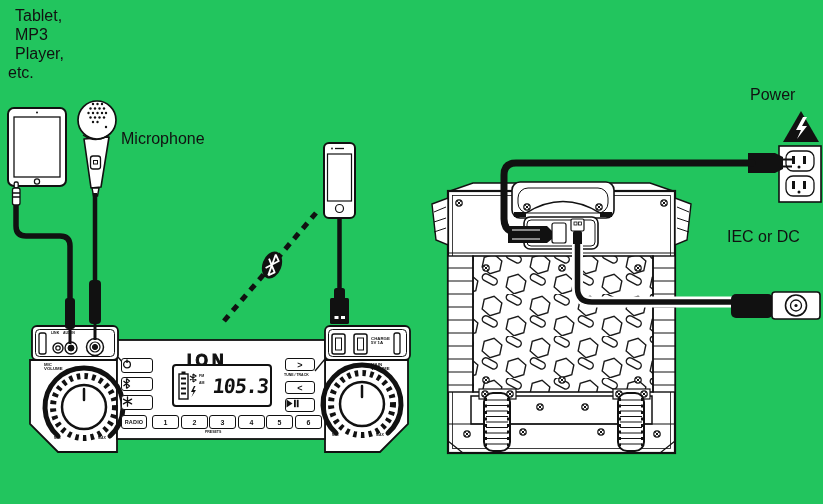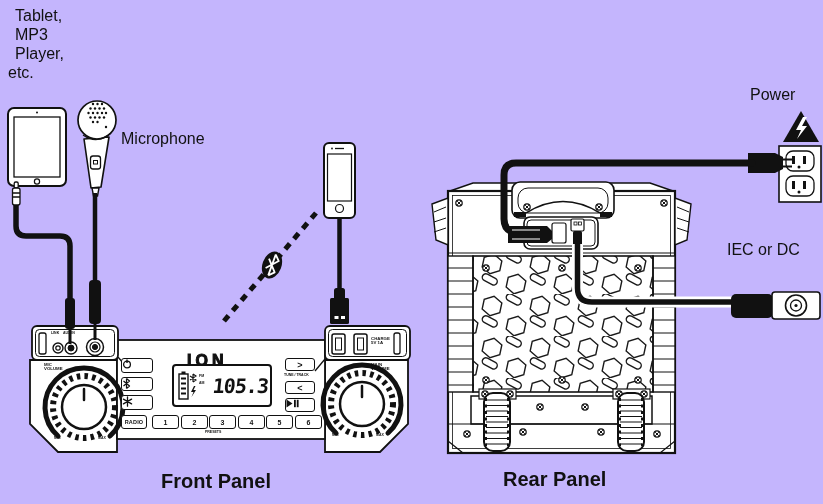--- a/index.html
+++ b/index.html
@@ -1,16 +1,16 @@
 <!DOCTYPE html>
 <html><head>
 <meta charset="utf-8">
 <style>
   html,body{margin:0;padding:0;background:#fff}
-  #stage{position:relative;width:823px;height:504px;background:#c4b5fd;overflow:hidden;
+  #stage{position:relative;width:823px;height:504px;background:#22c55e;overflow:hidden;
          font-family:"Liberation Sans",sans-serif;color:#111}
   #stage svg{position:absolute;left:0;top:0}
   .lbl{position:absolute;color:#111;white-space:nowrap}
   .big{font-size:16px;line-height:19px}
   .cap{font-size:20px;font-weight:bold}
   .btn{position:absolute;display:flex;align-items:center;justify-content:center;
        border:1.5px solid #111;border-radius:3px;background:#fff;box-sizing:border-box;
        color:#111;font-weight:bold;padding:0}
   .tiny{font-size:7px;font-weight:bold;transform:scale(.62);transform-origin:left top;line-height:7px}
   .micro{font-size:7px;font-weight:bold;transform:scale(.5);transform-origin:left top;line-height:7px}
@@ -286,23 +286,21 @@
     <circle cx="796" cy="305.5" r="1.6" fill="#111" stroke="none"></circle>
   </g>
 </svg>
 
 <div class="lbl big" style="left:15px;top:6px">Tablet,</div>
 <div class="lbl big" style="left:15px;top:25px">MP3</div>
 <div class="lbl big" style="left:15px;top:44px">Player,</div>
 <div class="lbl big" style="left:8px;top:63px">etc.</div>
 <div class="lbl big" style="left:121px;top:129px">Microphone</div>
 <div class="lbl big" style="left:750px;top:85px">Power</div>
-<div class="lbl big" style="left:727px;top:240px">IEC or DC</div>
-<div class="lbl cap" style="left:161px;top:470px">Front Panel</div>
-<div class="lbl cap" style="left:503px;top:468px">Rear Panel</div>
+<div class="lbl big" style="left:727px;top:227px">IEC or DC</div>
 
 <div class="lbl micro" style="left:51px;top:331px">LINK</div>
 <div class="lbl micro" style="left:63px;top:331px">AUX IN</div>
 <div class="lbl tiny" style="left:44px;top:362px">
   <div>MIC</div>
       <div>VOLUME</div>
 </div>
 <div class="lbl tiny" style="left:371px;top:362px">
   <div>MAIN</div>
       <div>VOLUME</div>

